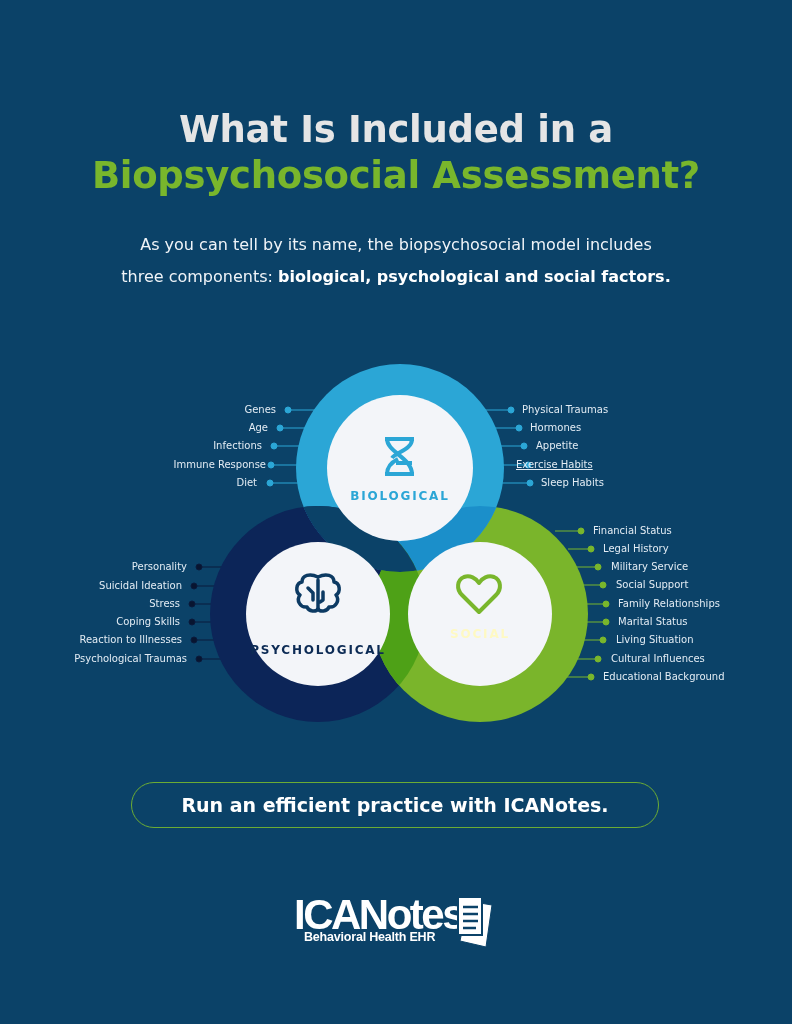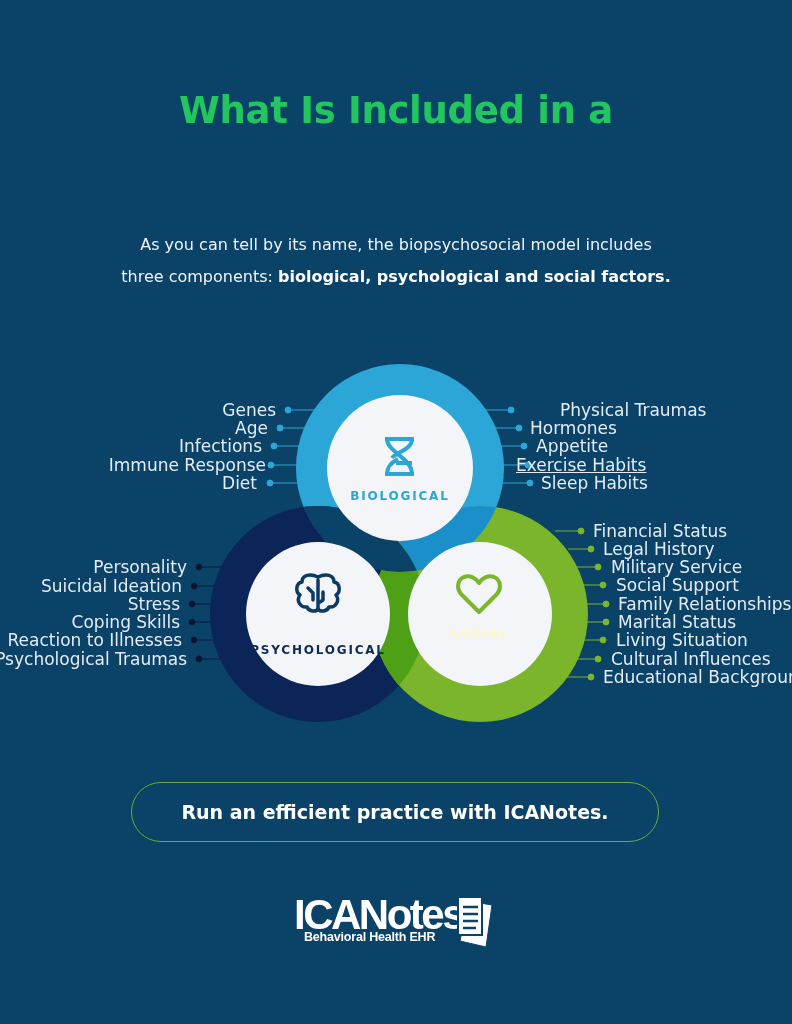--- a/index.html
+++ b/index.html
@@ -9,44 +9,44 @@
       font-family: "DejaVu Sans", sans-serif;
       color: #ffffff;
       position: relative;
       overflow: hidden;
     }
     .title {
       position: absolute; left: 0; width: 792px; top: 88px;
       text-align: center; font-weight: bold; font-size: 37px; line-height: 46px;
       letter-spacing: -0.3px;
     }
-    .title .l1 { color: #22c55e; display: block; }
+    .title .l1 { color: #e5e5e5; display: block; margin-top: 19px; }
     .title .l2 { color: #79b62c; display: block; }
     .intro {
       position: absolute; left: 120px; width: 552px; top: 229px;
       text-align: center; font-size: 16px; line-height: 32px; color: #f0f4f8;
     }
     .intro b { font-weight: bold; color: #ffffff; }
 
     .diagram { position: absolute; left: 0; top: 0; width: 792px; height: 760px; }
     .diagram svg { position: absolute; left: 0; top: 0; }
 
     .label {
-      position: absolute; font-size: 17px; color: #e3ecf4; white-space: nowrap;
+      position: absolute; font-size: 10px; color: #e3ecf4; white-space: nowrap;
       line-height: 16px;
     }
     .label.right { text-align: right; }
 
     .circle-label {
       position: absolute; font-weight: bold; font-size: 12px; letter-spacing: 1.8px;
       text-align: center;
     }
 
     .cta {
-      position: absolute; left: 131px; top: 782px; width: 528px; height: 60px;
+      position: absolute; left: 131px; top: 782px; width: 528px; height: 46px;
       border: 1.5px solid #6cac34; border-radius: 34px; box-sizing: border-box;
       display: flex; align-items: center; justify-content: center;
       font-weight: bold; font-size: 19px; color: #ffffff; cursor: pointer;
     }
 
     .logo {
       position: absolute; left: 294px; top: 893px; width: 210px; height: 56px;
     }
     .logo .name {
       position: absolute; left: 0; top: 0; font-weight: bold; font-size: 42px;
@@ -57,20 +57,21 @@
       position: absolute; left: 10px; top: 37px; font-weight: bold; font-size: 12.5px;
       color: #ffffff; font-family: "Liberation Sans", sans-serif; letter-spacing: -0.2px;
     }
     .logo svg { position: absolute; left: 160px; top: 2px; }
   </style>
 </head>
 <body>
 
 <div class="title">
   <span class="l1">What Is Included in a</span>
+  <span class="l2">Biopsychosocial Assessment?</span>
 </div>
 
 <div class="intro">
   <span>As you can tell by its name, the biopsychosocial model includes three components: </span><b>biological, psychological and social factors.</b>
 </div>
 
 <div class="diagram">
   <svg width="792" height="760" viewBox="0 0 792 760">
     <defs>
       <clipPath id="clipBlue">
@@ -192,21 +193,21 @@
   <div class="circle-label" style="left:340px; width:120px; top:489px; color:#2ba6d6;text-align:center;">BIOLOGICAL</div>
   <div class="circle-label" style="left:248px; width:140px; top:643px; color:#0c2b55;">PSYCHOLOGICAL</div>
   <div class="circle-label" style="left:430px; width:100px; top:627px; color:#fef9c3;">SOCIAL</div>
 
   <div class="label right" style="right:516px; top:402px;">Genes</div>
   <div class="label right" style="right:524px; top:420px;">Age</div>
   <div class="label right" style="right:530px; top:438px;">Infections</div>
   <div class="label right" style="right:526px; top:457px;">Immune Response</div>
   <div class="label right" style="right:535px; top:475px;">Diet</div>
 
-  <div class="label" style="left:522px; top:402px;margin-left:38px;">Physical Traumas</div>
+  <div class="label" style="left:522px; top:402px;">Physical Traumas</div>
   <div class="label" style="left:530px; top:420px;">Hormones</div>
   <div class="label" style="left:536px; top:438px;">Appetite</div>
   <div class="label" style="left:516px; top:457px;text-decoration:underline;">Exercise Habits</div>
   <div class="label" style="left:541px; top:475px;">Sleep Habits</div>
 
   <div class="label right" style="right:605px; top:559px;">Personality</div>
   <div class="label right" style="right:610px; top:578px;">Suicidal Ideation</div>
   <div class="label right" style="right:612px; top:596px;">Stress</div>
   <div class="label right" style="right:612px; top:614px;">Coping Skills</div>
   <div class="label right" style="right:610px; top:632px;">Reaction to Illnesses</div>

